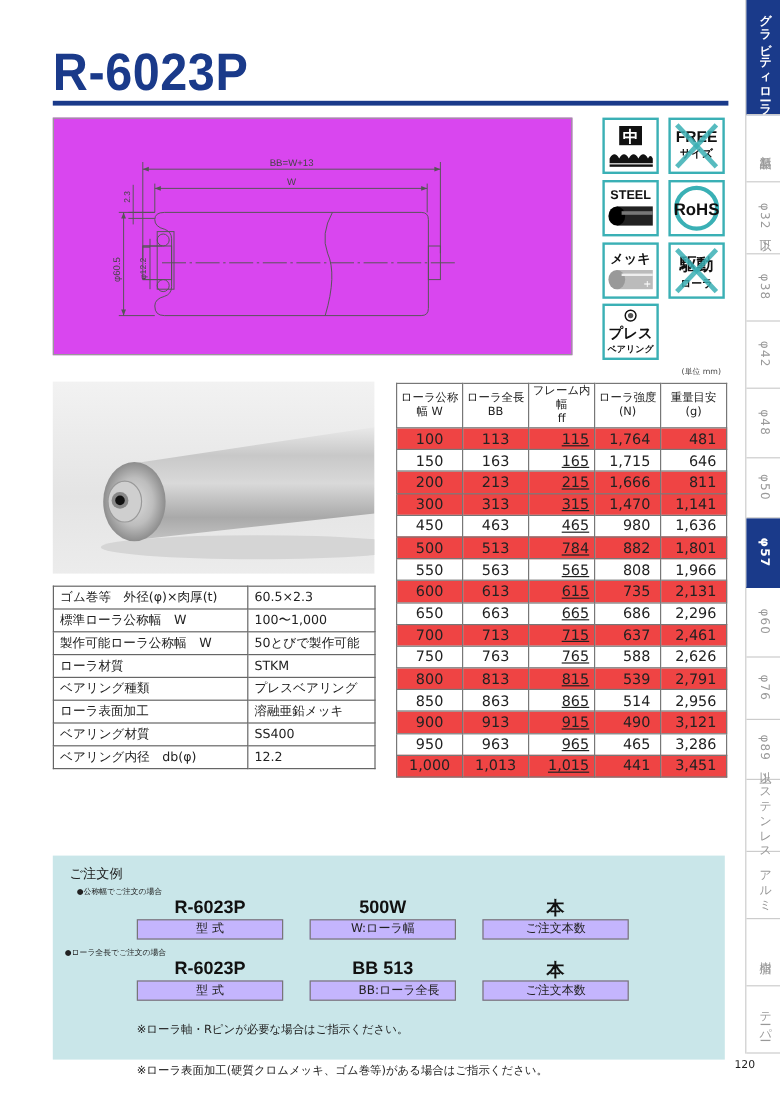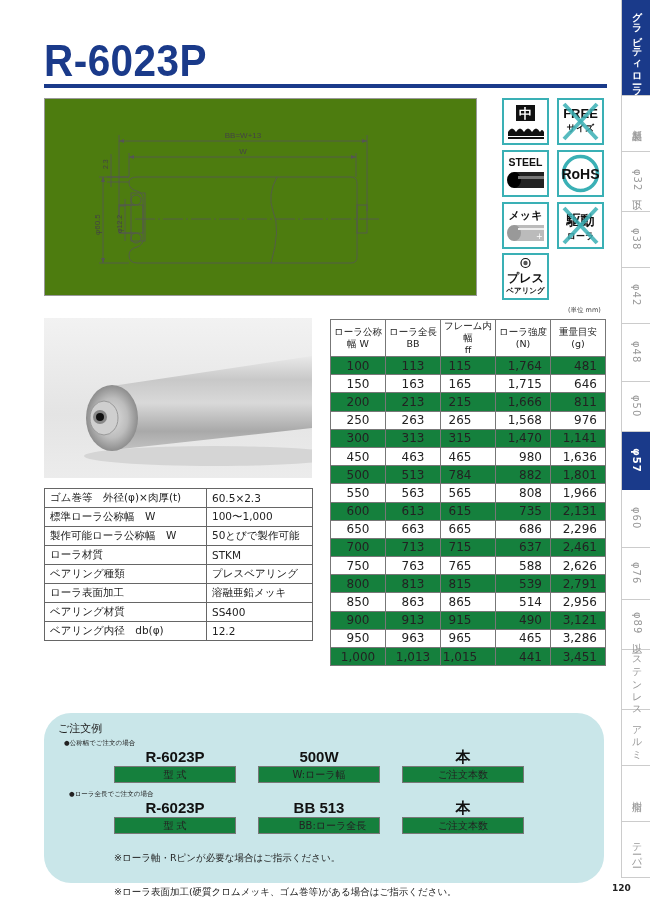--- a/index.html
+++ b/index.html
@@ -4,21 +4,21 @@
 <style>
   * { box-sizing: border-box; margin: 0; padding: 0; }
   html, body { width: 650px; height: 919px; background: #ffffff; overflow: hidden; }
   body { position: relative; font-family: "DejaVu Sans", "Liberation Sans", sans-serif; color: #222; }
 
   
   .title { position: absolute; left: 44px; top: 36px; font-family: "Liberation Sans", sans-serif; font-weight: bold; font-size: 44px; color: #1a3a8a; letter-spacing: 0.5px; transform: scaleX(0.92); transform-origin: left; }
   .title-rule { position: absolute; left: 44px; top: 84px; width: 563px; height: 4px; background: #1a3a8a; }
 
   
-  .drawing { position: absolute; left: 44px; top: 98px; width: 433px; height: 198px; border: 1px solid #999; background: #4d7c0f; }
+  .drawing { position: absolute; left: 44px; top: 98px; width: 433px; height: 198px; border: 1px solid #999; background: #d946ef; }
   .drawing svg { position: absolute; left: 0; top: 0; }
 
   
   .icons { position: absolute; left: 502px; top: 98px; width: 104px; height: 198px; }
   .ico { position: absolute; width: 47px; height: 47px; border: 2px solid #3ab0b5; background: #fff; }
   .ico svg { position: absolute; left: 0; top: 0; }
 
   
   .photo { position: absolute; left: 44px; top: 318px; width: 268px; height: 160px; background: linear-gradient(180deg,#f2f2f2 0%, #e4e4e4 60%, #ececec 100%); }
   .photo svg { position: absolute; left: 0; top: 0; }
@@ -30,38 +30,38 @@
 
   
   .units { position: absolute; left: 568px; top: 306px; font-size: 6.5px; color: #444; }
 
   
   .main { position: absolute; left: 330px; top: 319px; border-collapse: collapse; font-size: 12px; }
   .main th, .main td { border: 1px solid #777; width: 55px; }
   .main th { height: 37px; font-weight: normal; font-size: 9.5px; line-height: 12px; text-align: center; color: #222; background: #fff; }
   .main td { height: 18.2px; text-align: right; padding-right: 8px; color: #222; }
   .main td.c0, .main td.c1, .main td.c2 { text-align: center; padding-right: 0; }
-  .main td.c2 { padding-right: 16px; }
-  .main tr.shade td { background: #15803d; }
-
-  
-  .order { position: absolute; left: 44px; top: 713px; width: 560px; height: 170px; background: #c9e6e9; border-radius: 27px; }
+  .main td.c2 { text-align: right; padding-right: 4px; text-decoration: underline; }
+  .main tr.shade td { background: #ef4444; }
+
+  
+  .order { position: absolute; left: 44px; top: 713px; width: 560px; height: 170px; background: #c9e6e9; }
   .order .h { position: absolute; left: 14px; top: 8px; font-size: 11px; color: #222; }
   .order .sub { position: absolute; font-size: 6.5px; color: #222; }
   .order .big { position: absolute; font-family: "Liberation Sans", sans-serif; font-weight: bold; font-size: 15px; color: #111; text-align: center; width: 122px; }
-  .order .box { position: absolute; width: 122px; height: 17px; background: #15803d; border: 1px solid #777; font-size: 10px; text-align: center; line-height: 15px; color: #222; }
+  .order .box { position: absolute; width: 122px; height: 17px; background: #c4b5fd; border: 1px solid #777; font-size: 10px; text-align: center; line-height: 15px; color: #222; }
   .order .note { position: absolute; left: 70px; font-size: 9.5px; color: #222; }
 
   
   .nav { position: absolute; left: 621px; top: 0; width: 29px; height: 878px; border-left: 1px solid #ccc; }
   .nav .tab { position: absolute; left: 0; width: 29px; border-bottom: 1px solid #ccc; color: #999; font-size: 10px; display: flex; align-items: center; justify-content: center; }
   .nav .tab span { writing-mode: vertical-rl; white-space: nowrap; letter-spacing: 1px; }
   .nav .tab.active { background: #1a3a8a; color: #fff; font-weight: bold; border-bottom-color: #1a3a8a; }
   .nav .tab.top { background: #1a3a8a; color: #fff; font-weight: bold; }
-  .pageno { position: absolute; left: 612px; top: 883px; font-size: 9px; color: #222; font-weight: bold; }
+  .pageno { position: absolute; left: 612px; top: 883px; font-size: 9px; color: #222; }
 </style>
 </head>
 <body>
 
 <div class="title">R-6023P</div>
 <div class="title-rule"></div>
 
 <div class="drawing">
   <svg width="433" height="198" viewBox="0 0 433 198">
     <g stroke="#555" stroke-width="0.8" fill="none">
@@ -263,27 +263,20 @@
         <td class="c3">1,715</td>
         <td class="c4">646</td>
       </tr>
       <tr class="shade">
         <td class="c0">200</td>
         <td class="c1">213</td>
         <td class="c2">215</td>
         <td class="c3">1,666</td>
         <td class="c4">811</td>
       </tr>
-      <tr>
-        <td class="c0">250</td>
-        <td class="c1">263</td>
-        <td class="c2">265</td>
-        <td class="c3">1,568</td>
-        <td class="c4">976</td>
-      </tr>
       <tr class="shade">
         <td class="c0">300</td>
         <td class="c1">313</td>
         <td class="c2">315</td>
         <td class="c3">1,470</td>
         <td class="c4">1,141</td>
       </tr>
       <tr>
         <td class="c0">450</td>
         <td class="c1">463</td>
@@ -374,21 +367,21 @@
 <div class="order">
   <div class="h">ご注文例</div>
   <div class="sub" style="left:20px;top:26px;">●公称幅でご注文の場合</div>
   <div class="big" style="left:70px;top:35px;">R-6023P</div>
   <div class="big" style="left:214px;top:35px;">500W</div>
   <div class="big" style="left:358px;top:35px;">本</div>
   <div class="box" style="left:70px;top:53px;">型 式</div>
   <div class="box" style="left:214px;top:53px;">W:ローラ幅</div>
   <div class="box" style="left:358px;top:53px;">ご注文本数</div>
 
-  <div class="sub" style="left:25px;top:77px;">●ローラ全長でご注文の場合</div>
+  <div class="sub" style="left:10px;top:77px;">●ローラ全長でご注文の場合</div>
   <div class="big" style="left:70px;top:86px;">R-6023P</div>
   <div class="big" style="left:214px;top:86px;">BB 513</div>
   <div class="big" style="left:358px;top:86px;">本</div>
   <div class="box" style="left:70px;top:104px;">型 式</div>
   <div class="box" style="left:214px;top:104px;padding-left:27px;">BB:ローラ全長</div>
   <div class="box" style="left:358px;top:104px;">ご注文本数</div>
 
   <div class="note" style="top:125px;margin-top:48px;">※ローラ表面加工(硬質クロムメッキ、ゴム巻等)がある場合はご指示ください。</div>
   <div class="note" style="top:139px;">※ローラ軸・Rピンが必要な場合はご指示ください。</div>
 </div>

